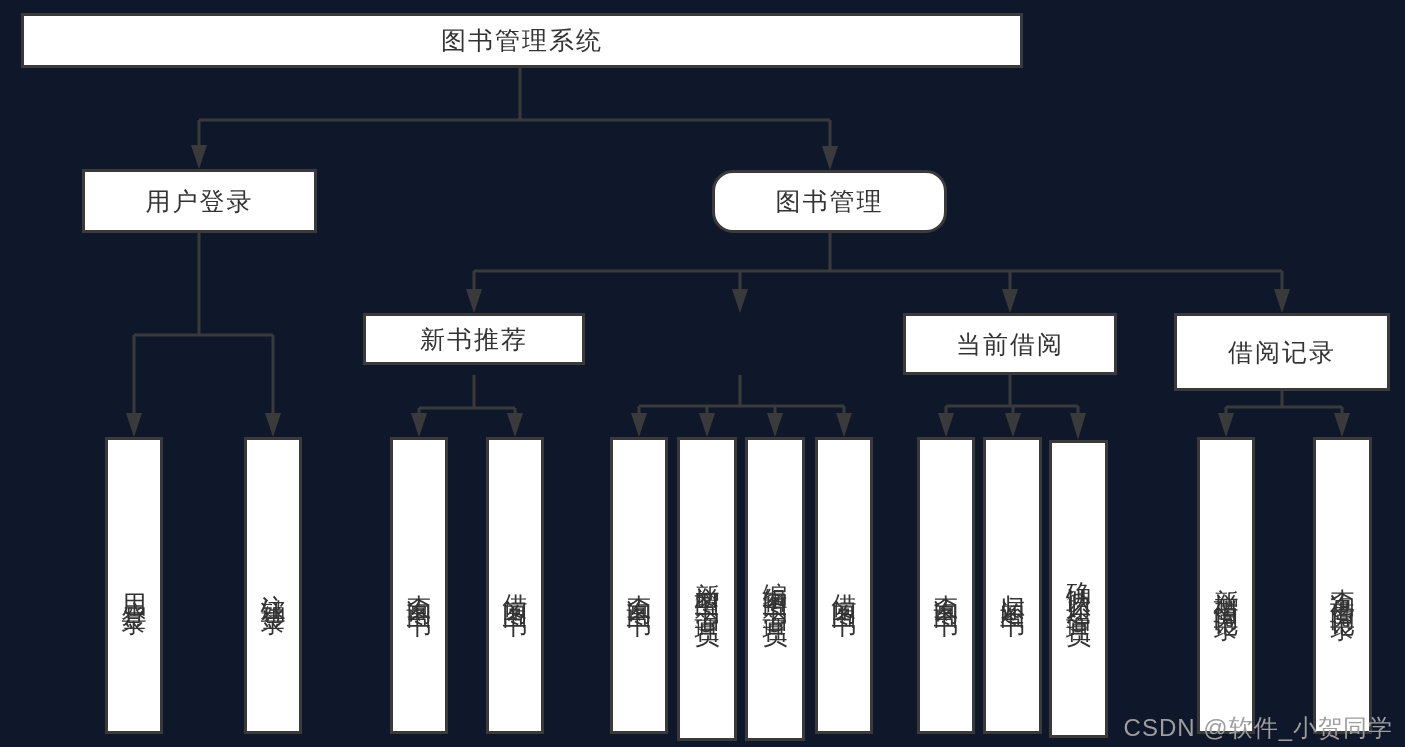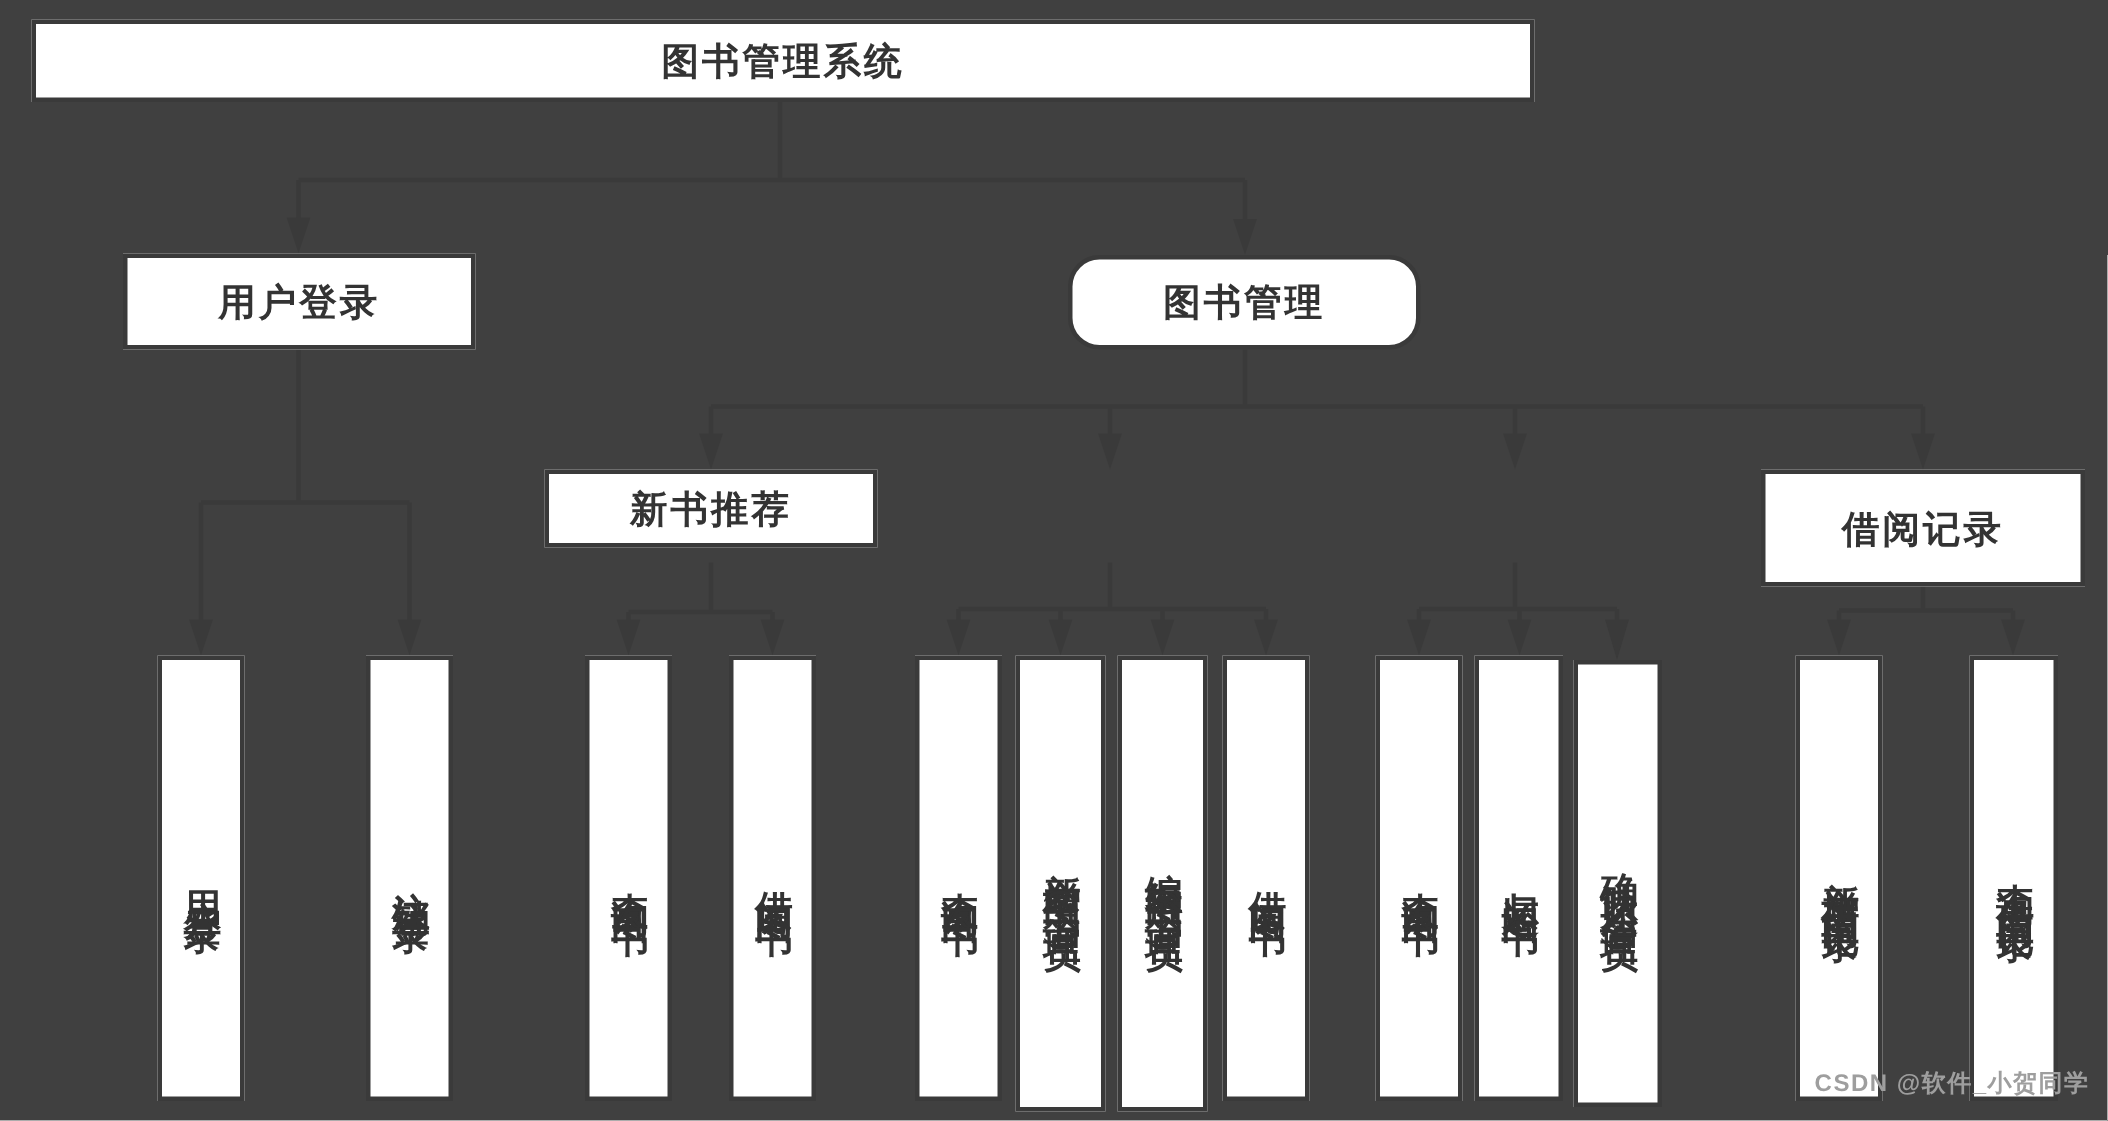--- a/index.html
+++ b/index.html
@@ -5,24 +5,23 @@
   html, body {
     margin: 0;
     padding: 0;
     background: #ffffff;
     font-family: "Liberation Sans", "DejaVu Sans", sans-serif;
   }
   #stage {
     position: relative;
     width: 1405px;
     height: 747px;
-    background: #404040;
+    background: #0f172a;
     overflow: hidden;
     color: #333333;
-    font-weight: bold;
   }
   #connectors {
     position: absolute;
     left: 0;
     top: 0;
     width: 1405px;
     height: 747px;
     pointer-events: none;
   }
   .box {
@@ -71,21 +70,21 @@
   #leaf-bb-borrow  { left: 815px; }
   #leaf-cb-query   { left: 917px; }
   #leaf-cb-return  { left: 983px;  width: 59px; }
   #leaf-cb-confirm { left: 1049px; width: 59px; top: 440px; height: 298px; }
   #leaf-br-add     { left: 1197px; }
   #leaf-br-query   { left: 1313px; width: 59px; }
   #watermark {
     position: absolute;
     right: 12px;
     top: 712px;
-    font-size: 16px;
+    font-size: 24px;
     letter-spacing: 1px;
     color: #9e9e9e;
     z-index: 3;
     white-space: nowrap;
   }
 </style>
 </head>
 <body>
 
 <div id="stage">
@@ -129,20 +128,23 @@
   <div class="box h" id="node-user-login">
     <span>用户登录</span>
   </div>
   <div class="box h" id="node-book-mgmt">
     <span>图书管理</span>
   </div>
 
   <div class="box h" id="node-new-book">
     <span>新书推荐</span>
   </div>
+  <div class="box h" id="node-current-borrow">
+    <span>当前借阅</span>
+  </div>
   <div class="box h" id="node-borrow-records">
     <span>借阅记录</span>
   </div>
 
   <div class="box v leaf" id="leaf-user-login">
     <span>用户登录</span>
   </div>
   <div class="box v leaf" id="leaf-logout">
     <span>注销登录</span>
   </div>

